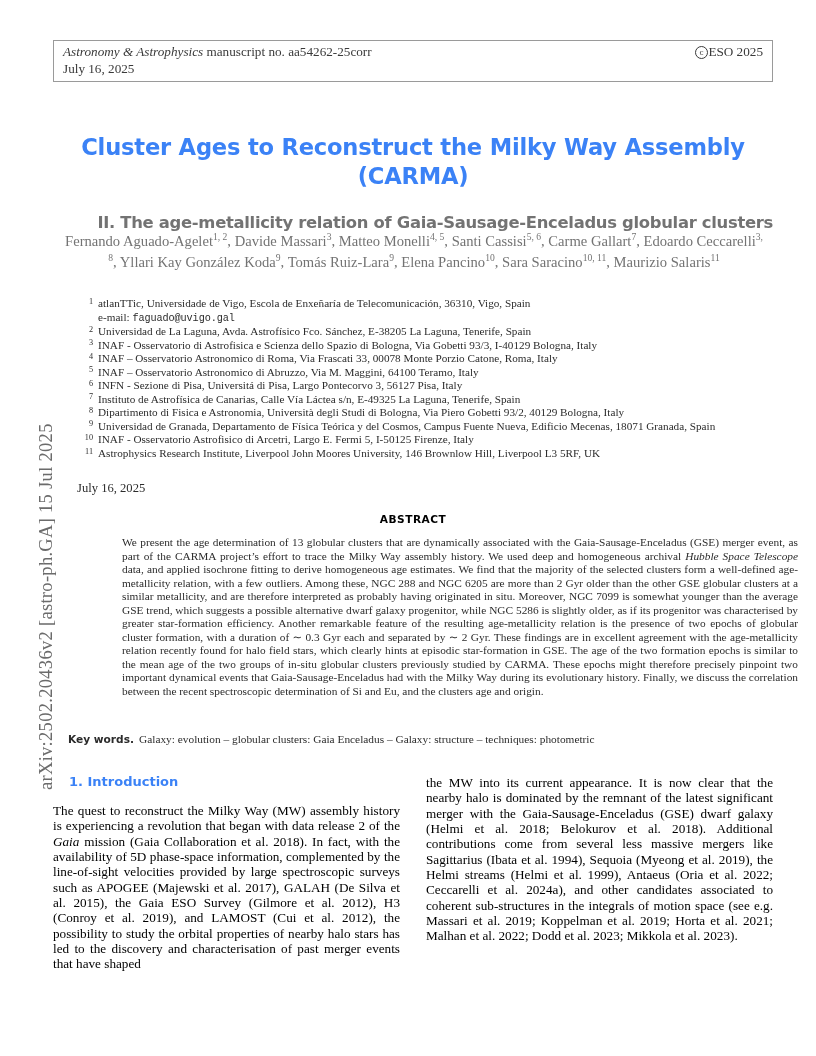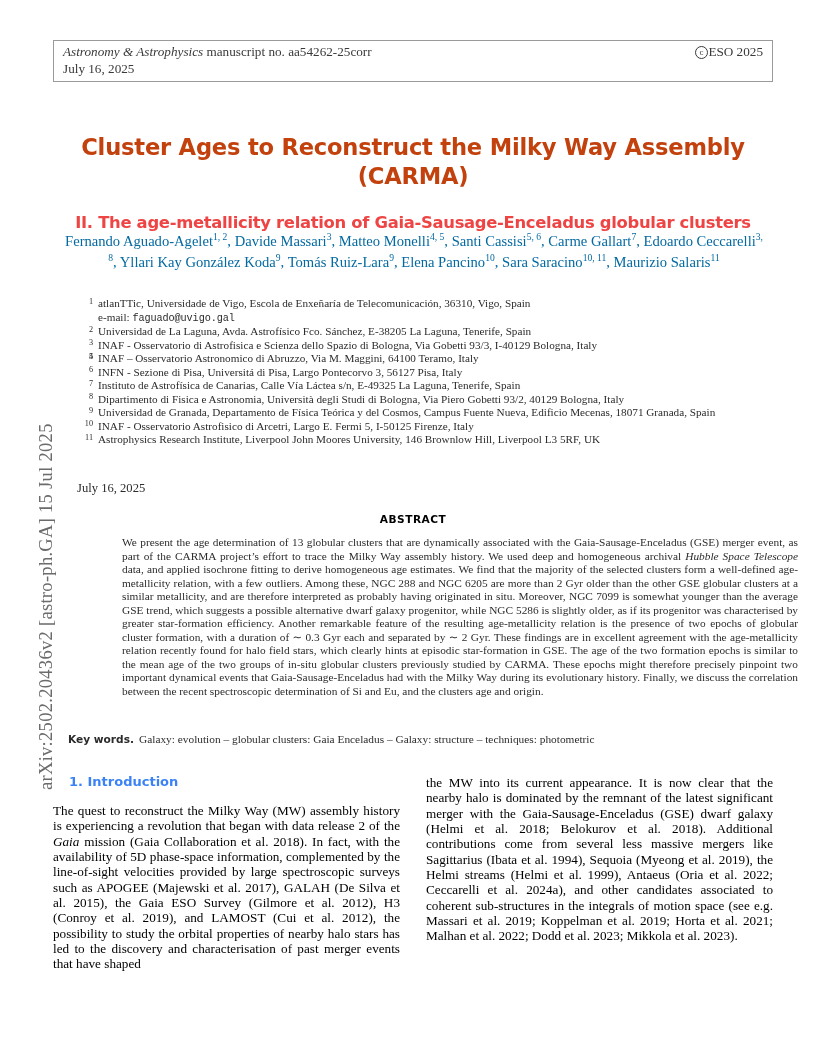--- a/index.html
+++ b/index.html
@@ -90,43 +90,44 @@
     top: 133px;
     width: 720px;
     text-align: center;
   }
   #paper-title {
     font-family: "DejaVu Sans", sans-serif;
     font-size: 22.6px;
     font-weight: bold;
     line-height: 29px;
     letter-spacing: -0.2px;
-    color: #c2410c;
+    color: #3b82f6;
     margin: 0;
   }
   #paper-subtitle {
     font-family: "DejaVu Sans", sans-serif;
     font-size: 16.4px;
     font-weight: bold;
     line-height: 22px;
     letter-spacing: -0.3px;
-    color: #ef4444;
+    color: #737373;
     margin: 21px 0 0 0;
+    text-align: right;
   }
 
   
   #authors {
     position: absolute;
     left: 8px;
     top: 231px;
     width: 706px;
     text-align: center;
     font-size: 14.6px;
     line-height: 20.5px;
-    color: #0369a1;
+    color: #737373;
   }
   #authors sup {
     font-size: 9.6px;
     vertical-align: super;
     line-height: 0;
   }
 
   
   #affiliations {
     position: absolute;
@@ -259,21 +260,21 @@
     </h1>
     <h2 id="paper-subtitle">II. The age-metallicity relation of Gaia-Sausage-Enceladus globular clusters</h2>
   </div>
 
   <div id="authors">Fernando Aguado-Agelet<sup>1, 2</sup>, Davide Massari<sup>3</sup>, Matteo Monelli<sup>4, 5</sup>, Santi Cassisi<sup>5, 6</sup>, Carme Gallart<sup>7</sup>, Edoardo Ceccarelli<sup>3, 8</sup>, Yllari Kay González Koda<sup>9</sup>, Tomás Ruiz-Lara<sup>9</sup>, Elena Pancino<sup>10</sup>, Sara Saracino<sup>10, 11</sup>, Maurizio Salaris<sup>11</sup></div>
 
   <div id="affiliations">
       <div class="aff-row"><span class="aff-num">1</span><span>atlanTTic, Universidade de Vigo, Escola de Enxeñaría de Telecomunicación, 36310, Vigo, Spain</span><br><span>e-mail: </span><span class="aff-email">faguado@uvigo.gal</span></div>
       <div class="aff-row"><span class="aff-num">2</span><span>Universidad de La Laguna, Avda. Astrofísico Fco. Sánchez, E-38205 La Laguna, Tenerife, Spain</span></div>
       <div class="aff-row"><span class="aff-num">3</span><span>INAF - Osservatorio di Astrofisica e Scienza dello Spazio di Bologna, Via Gobetti 93/3, I-40129 Bologna, Italy</span></div>
-      <div class="aff-row"><span class="aff-num">4</span></div>
+      <div class="aff-row"><span class="aff-num">4</span><span>INAF – Osservatorio Astronomico di Roma, Via Frascati 33, 00078 Monte Porzio Catone, Roma, Italy</span></div>
       <div class="aff-row"><span class="aff-num">5</span><span>INAF – Osservatorio Astronomico di Abruzzo, Via M. Maggini, 64100 Teramo, Italy</span></div>
       <div class="aff-row"><span class="aff-num">6</span><span>INFN - Sezione di Pisa, Universitá di Pisa, Largo Pontecorvo 3, 56127 Pisa, Italy</span></div>
       <div class="aff-row"><span class="aff-num">7</span><span>Instituto de Astrofísica de Canarias, Calle Vía Láctea s/n, E-49325 La Laguna, Tenerife, Spain</span></div>
       <div class="aff-row"><span class="aff-num">8</span><span>Dipartimento di Fisica e Astronomia, Università degli Studi di Bologna, Via Piero Gobetti 93/2, 40129 Bologna, Italy</span></div>
       <div class="aff-row"><span class="aff-num">9</span><span>Universidad de Granada, Departamento de Física Teórica y del Cosmos, Campus Fuente Nueva, Edificio Mecenas, 18071 Granada, Spain</span></div>
       <div class="aff-row"><span class="aff-num">10</span><span>INAF - Osservatorio Astrofisico di Arcetri, Largo E. Fermi 5, I-50125 Firenze, Italy</span></div>
       <div class="aff-row"><span class="aff-num">11</span><span>Astrophysics Research Institute, Liverpool John Moores University, 146 Brownlow Hill, Liverpool L3 5RF, UK</span></div>
     </div>
 
   <div id="date-line">July 16, 2025</div>

